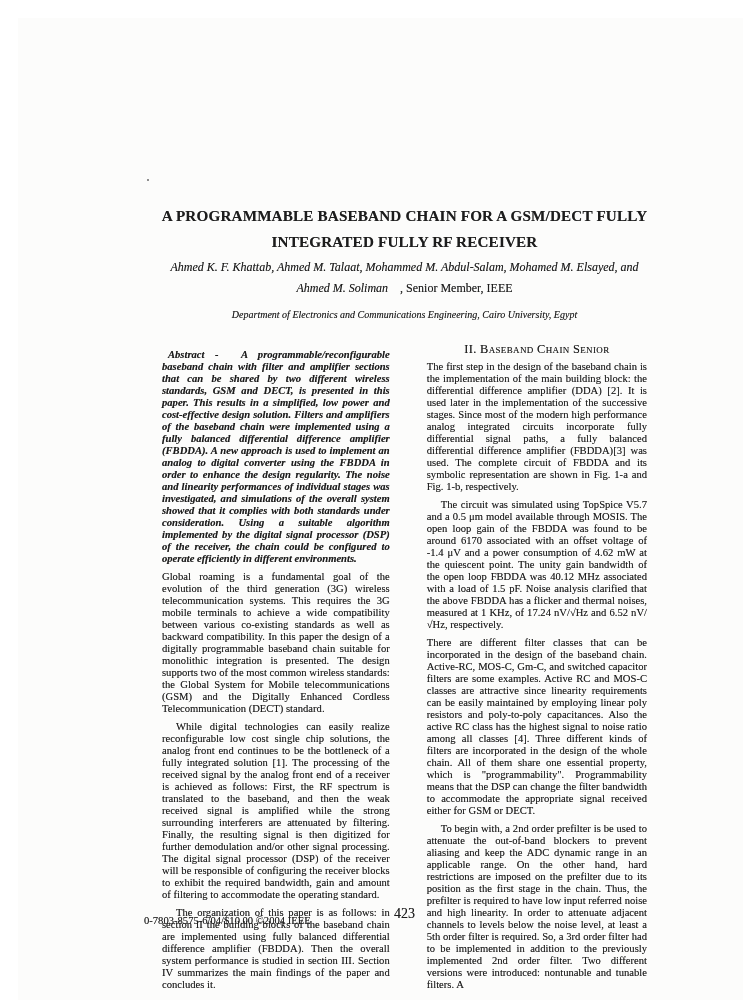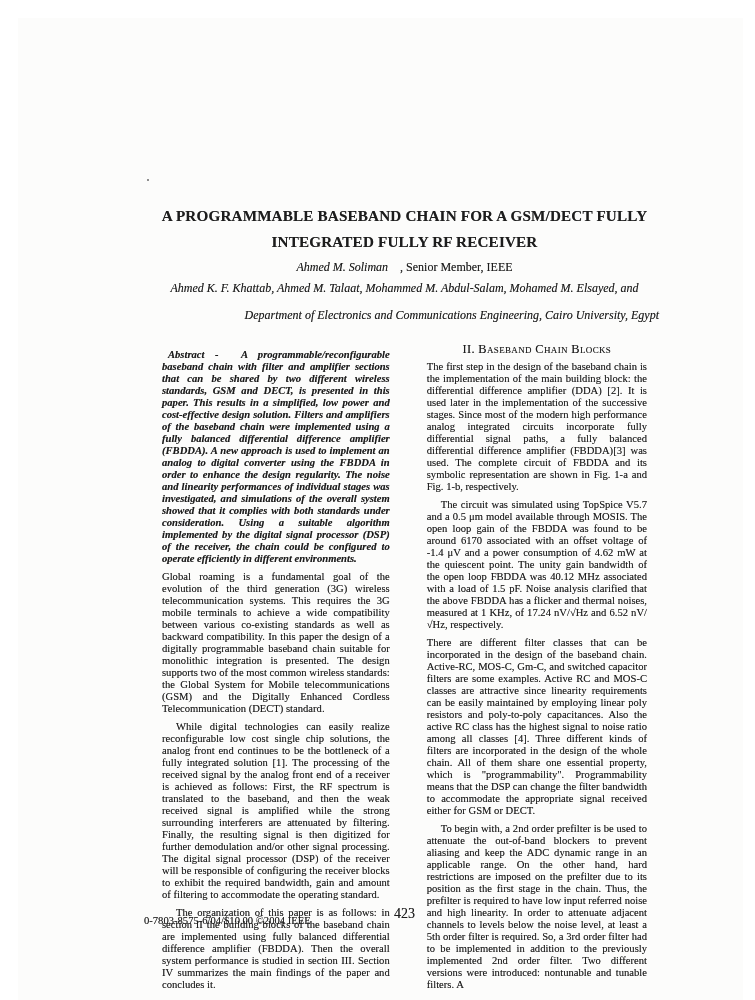--- a/index.html
+++ b/index.html
@@ -21,22 +21,22 @@
   .title {
     text-align:center; font-weight:bold;
     font-size:15.2px; line-height:19.5px; letter-spacing:0.15px;
   }
   .authors {
     margin-top:9px; text-align:center;
     font-size:12px; line-height:14.5px; font-style:italic;
   }
   .authors .roman { font-style:normal; }
   .affiliation {
-    margin-top:13px; text-align:right;
-    font-style:italic; font-size:12px; line-height:14px;
+    margin-top:13px; text-align:center;
+    font-style:italic; font-size:10px; line-height:14px;
   }
   .columns { display:flex; gap:13px; margin-top:15px; }
   .col {
     font-size:10.6px; line-height:12px;
     text-align:justify;
   }
   .col-left  { width:258px; }
   .col-right { width:250px; }
   .abstract { font-weight:bold; font-style:italic; }
   .sec-heading {
@@ -63,39 +63,39 @@
   <div class="artifact-dot"></div>
 
   <div class="content">
 
     <div class="title">
       <div>A PROGRAMMABLE BASEBAND CHAIN FOR A GSM/DECT FULLY</div>
       <div>INTEGRATED FULLY RF RECEIVER</div>
     </div>
 
     <div class="authors">
+      <div>Ahmed K. F. Khattab, Ahmed M. Talaat, Mohammed M. Abdul-Salam, Mohamed M. Elsayed, and</div>
       <div><span>Ahmed M. Soliman</span><span class="roman">, Senior Member, IEEE</span></div>
-      <div>Ahmed K. F. Khattab, Ahmed M. Talaat, Mohammed M. Abdul-Salam, Mohamed M. Elsayed, and</div>
     </div>
 
     <div class="affiliation">Department of Electronics and Communications Engineering, Cairo University, Egypt</div>
 
     <div class="columns">
 
       <div class="col col-left">
         <p class="abstract"><span>Abstract - </span><span>A programmable/reconfigurable baseband chain with filter and amplifier sections that can be shared by two different wireless standards, GSM and DECT, is presented in this paper. This results in a simplified, low power and cost-effective design solution. Filters and amplifiers of the baseband chain were implemented using a fully balanced differential difference amplifier (FBDDA). A new approach is used to implement an analog to digital converter using the FBDDA in order to enhance the design regularity. The noise and linearity performances of individual stages was investigated, and simulations of the overall system showed that it complies with both standards under consideration. Using a suitable algorithm implemented by the digital signal processor (DSP) of the receiver, the chain could be configured to operate efficiently in different environments.</span></p>
 
 
         <p>Global roaming is a fundamental goal of the evolution of the third generation (3G) wireless telecommunication systems. This requires the 3G mobile terminals to achieve a wide compatibility between various co-existing standards as well as backward compatibility. In this paper the design of a digitally programmable baseband chain suitable for monolithic integration is presented. The design supports two of the most common wireless standards: the Global System for Mobile telecommunications (GSM) and the Digitally Enhanced Cordless Telecommunication (DECT) standard.</p>
         <p class="indent">While digital technologies can easily realize reconfigurable low cost single chip solutions, the analog front end continues to be the bottleneck of a fully integrated solution [1]. The processing of the received signal by the analog front end of a receiver is achieved as follows: First, the RF spectrum is translated to the baseband, and then the weak received signal is amplified while the strong surrounding interferers are attenuated by filtering. Finally, the resulting signal is then digitized for further demodulation and/or other signal processing. The digital signal processor (DSP) of the receiver will be responsible of configuring the receiver blocks to exhibit the required bandwidth, gain and amount of filtering to accommodate the operating standard.</p>
         <p class="indent">The organization of this paper is as follows: in section II the building blocks of the baseband chain are implemented using fully balanced differential difference amplifier (FBDDA). Then the overall system performance is studied in section III. Section IV summarizes the main findings of the paper and concludes it.</p>
       </div>
 
       <div class="col col-right">
-        <h2 class="sec-heading">II. Baseband Chain Blocks</h2>
+        <h2 class="sec-heading">II. Baseband Chain Senior</h2>
 
         <p>The first step in the design of the baseband chain is the implementation of the main building block: the differential difference amplifier (DDA) [2]. It is used later in the implementation of the successive stages. Since most of the modern high performance analog integrated circuits incorporate fully differential signal paths, a fully balanced differential difference amplifier (FBDDA)[3] was used. The complete circuit of FBDDA and its symbolic representation are shown in Fig. 1-a and Fig. 1-b, respectively.</p>
         <p class="indent">The circuit was simulated using TopSpice V5.7 and a 0.5 μm model available through MOSIS. The open loop gain of the FBDDA was found to be around 6170 associated with an offset voltage of -1.4 μV and a power consumption of 4.62 mW at the quiescent point. The unity gain bandwidth of the open loop FBDDA was 40.12 MHz associated with a load of 1.5 pF. Noise analysis clarified that the above FBDDA has a flicker and thermal noises, measured at 1 KHz, of 17.24 nV/√Hz and 6.52 nV/√Hz, respectively.</p>
 
 
         <p>There are different filter classes that can be incorporated in the design of the baseband chain. Active-RC, MOS-C, Gm-C, and switched capacitor filters are some examples. Active RC and MOS-C classes are attractive since linearity requirements can be easily maintained by employing linear poly resistors and poly-to-poly capacitances. Also the active RC class has the highest signal to noise ratio among all classes [4]. Three different kinds of filters are incorporated in the design of the whole chain. All of them share one essential property, which is "programmability". Programmability means that the DSP can change the filter bandwidth to accommodate the appropriate signal received either for GSM or DECT.</p>
         <p class="indent">To begin with, a 2nd order prefilter is be used to attenuate the out-of-band blockers to prevent aliasing and keep the ADC dynamic range in an applicable range. On the other hand, hard restrictions are imposed on the prefilter due to its position as the first stage in the chain. Thus, the prefilter is required to have low input referred noise and high linearity. In order to attenuate adjacent channels to levels below the noise level, at least a 5th order filter is required. So, a 3rd order filter had to be implemented in addition to the previously implemented 2nd order filter. Two different versions were introduced: nontunable and tunable filters. A</p>
       </div>
 
     </div>

